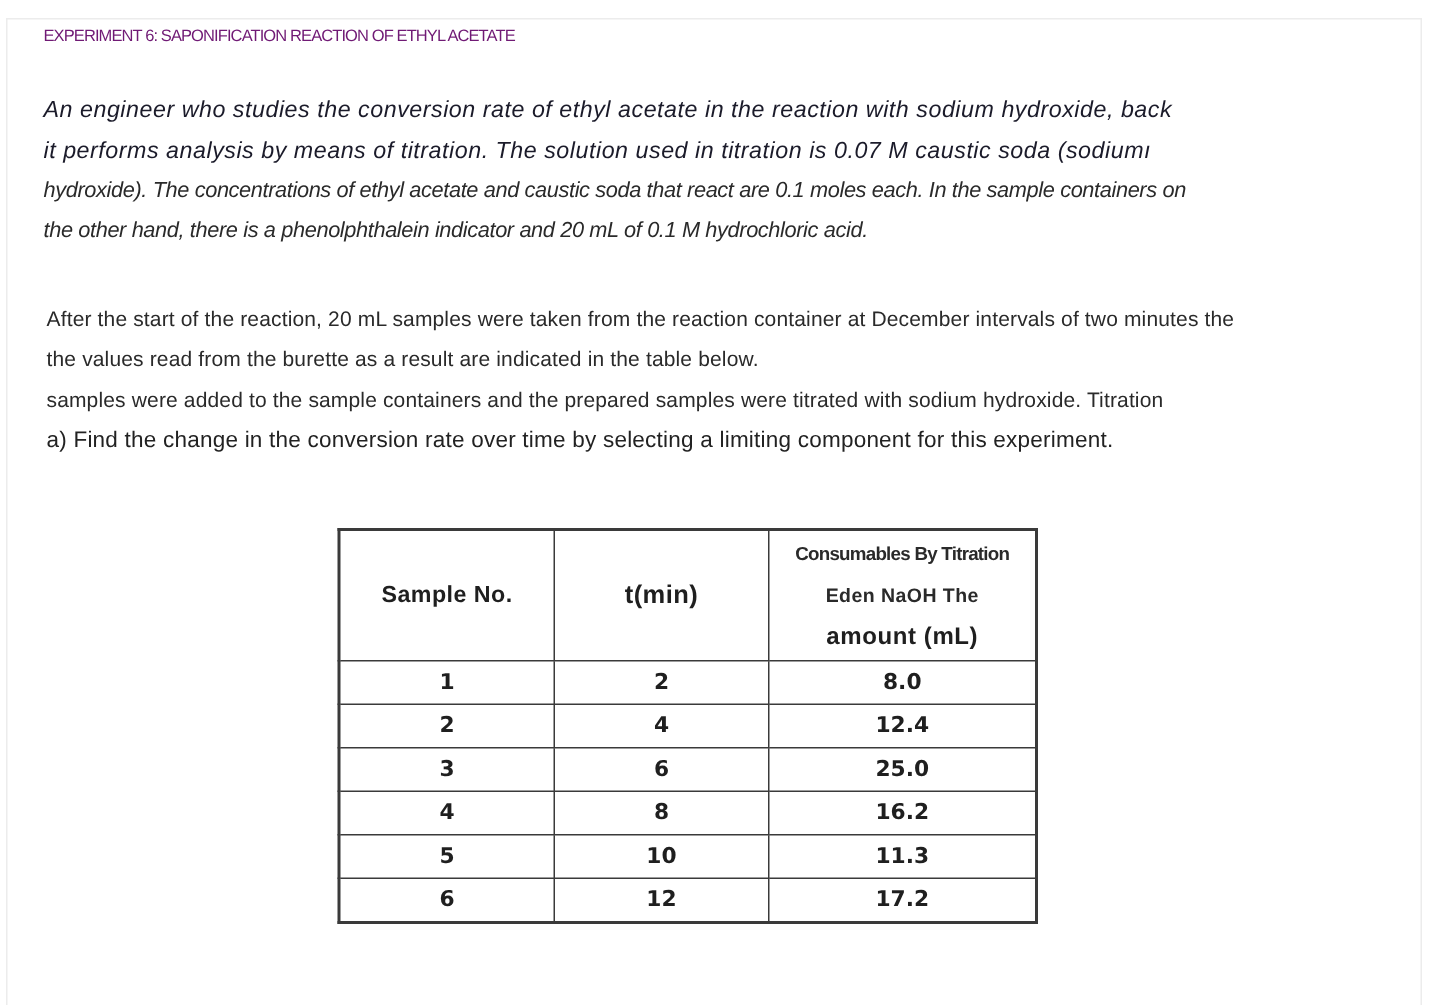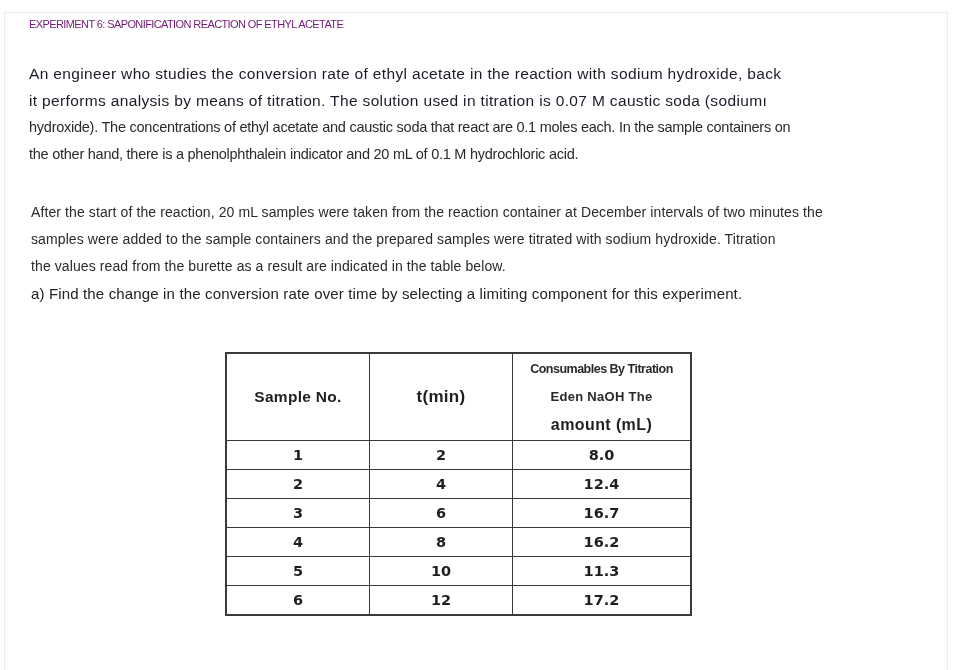--- a/index.html
+++ b/index.html
@@ -40,20 +40,21 @@
       left: 29px;
       top: 61px;
       width: 880px;
       font-size: 15.5px;
       line-height: 26.5px;
       color: #222;
     }
     .para1 .line {
       display: block;
       white-space: nowrap;
+      font-style: italic;
     }
     .para1 .line.big {
       letter-spacing: 0.35px;
       color: #1b1b2a;
     }
     .para1 .line.small {
       font-size: 14.5px;
       letter-spacing: -0.25px;
       color: #2a2a2a;
     }
@@ -141,22 +142,22 @@
 
 <div class="para1">
   <span class="line big">An engineer who studies the conversion rate of ethyl acetate in the reaction with sodium hydroxide, back</span>
   <span class="line big">it performs analysis by means of titration. The solution used in titration is 0.07 M caustic soda (sodiumı</span>
   <span class="line small">hydroxide). The concentrations of ethyl acetate and caustic soda that react are 0.1 moles each. In the sample containers on</span>
   <span class="line small">the other hand, there is a phenolphthalein indicator and 20 mL of 0.1 M hydrochloric acid.</span>
 </div>
 
 <div class="para2">
   <span class="line">After the start of the reaction, 20 mL samples were taken from the reaction container at December intervals of two minutes the</span>
+  <span class="line">the values read from the burette as a result are indicated in the table below.</span>
   <span class="line">samples were added to the sample containers and the prepared samples were titrated with sodium hydroxide. Titration</span>
-  <span class="line">the values read from the burette as a result are indicated in the table below.</span>
 </div>
 
 <div class="questions">
   <span class="line">a) Find the change in the conversion rate over time by selecting a limiting component for this experiment.</span>
 </div>
 
 <table class="data">
   <thead>
     <tr>
       <th class="c1">Sample No.</th>
@@ -175,21 +176,21 @@
       <td>8.0</td>
     </tr>
     <tr>
       <td>2</td>
       <td>4</td>
       <td>12.4</td>
     </tr>
     <tr>
       <td>3</td>
       <td>6</td>
-      <td>16.7</td>
+      <td>25.0</td>
     </tr>
     <tr>
       <td>4</td>
       <td>8</td>
       <td>16.2</td>
     </tr>
     <tr>
       <td>5</td>
       <td>10</td>
       <td>11.3</td>

